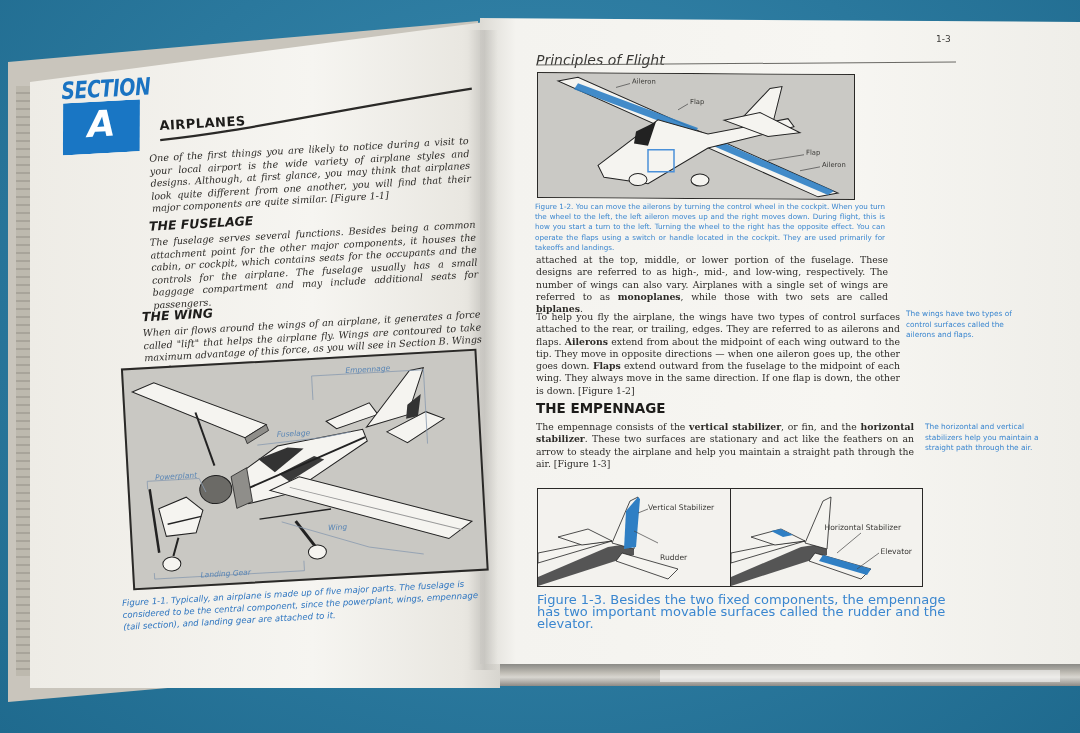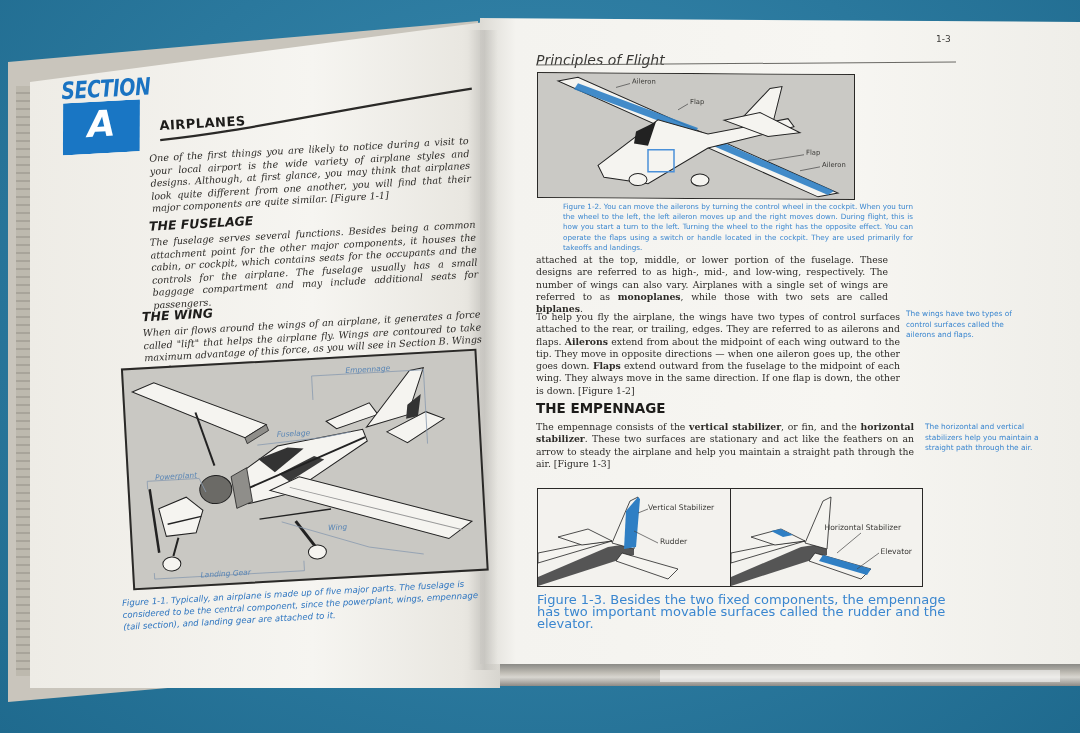--- a/index.html
+++ b/index.html
@@ -128,21 +128,21 @@
   }
   .fig12 {
     position: absolute; left: 537px; top: 73px; width: 318px; height: 126px;
     background: #cac9c5; border: 1.5px solid #2a2927;
     clip-path: polygon(0 0, 100% 0, 100% 100%, 0 100%);
     transform: skewY(0.4deg);
   }
   .fig12-caption {
     position: absolute; left: 535px; top: 202px; width: 350px;
     font-family: "DejaVu Sans", sans-serif; font-size: 7.2px; line-height: 10.2px;
-    color: #3a86cf; text-align: justify; margin-left: 28px;
+    color: #3a86cf; text-align: justify;
   }
   .right-p1 { position: absolute; left: 536px; top: 254px; width: 352px; color: #2d2b28; }
   .right-p2 { position: absolute; left: 536px; top: 311px; width: 364px; color: #2d2b28; }
   .right-body {
     font-family: "DejaVu Serif", serif; font-size: 9.3px; line-height: 12.3px; text-align: justify;
   }
   .margin-note {
     position: absolute; font-family: "DejaVu Sans", sans-serif;
     font-size: 7.4px; line-height: 10.6px; color: #3a86cf;
   }
@@ -306,21 +306,21 @@
       <polygon points="0,88 70,58 96,54 96,66 0,97" fill="#555"></polygon>
       <polygon points="0,64 40,56 74,52 0,74" fill="#f5f4f0" stroke="#222" stroke-width="0.8"></polygon>
       <polygon points="74,54 92,12 100,8 96,60" fill="#f5f4f0" stroke="#222" stroke-width="0.8"></polygon>
       <polygon points="88,22 100,8 102,10 98,58 86,60" fill="#2f7fc4"></polygon>
       <polygon points="84,64 140,80 130,90 78,72" fill="#f5f4f0" stroke="#222" stroke-width="0.8"></polygon>
       <polygon points="20,48 50,40 74,52 44,56" fill="#f5f4f0" stroke="#222" stroke-width="0.8"></polygon>
       <line x1="100" y1="24" x2="110" y2="20" stroke="#444" stroke-width="0.7"></line>
       <line x1="96" y1="42" x2="120" y2="54" stroke="#444" stroke-width="0.7"></line>
     </svg>
     <span class="fig13-label" style="left:110px;top:14px;">Vertical Stabilizer</span>
-    <span class="fig13-label" style="left:122px;top:48px;">Rudder</span>
+    <span class="fig13-label" style="left:122px;top:64px;">Rudder</span>
   </div>
   <div class="fig13-panel">
     <svg width="190" height="97" viewBox="0 0 190 97">
       <polygon points="0,88 70,58 96,54 96,66 0,97" fill="#555"></polygon>
       <polygon points="0,64 40,56 74,52 0,74" fill="#f5f4f0" stroke="#222" stroke-width="0.8"></polygon>
       <polygon points="74,54 92,12 100,8 96,60" fill="#f5f4f0" stroke="#222" stroke-width="0.8"></polygon>
       <polygon points="84,64 140,80 130,90 78,72" fill="#f5f4f0" stroke="#222" stroke-width="0.8"></polygon>
       <polygon points="92,66 140,80 136,86 88,72" fill="#2f7fc4"></polygon>
       <polygon points="20,48 50,40 74,52 44,56" fill="#f5f4f0" stroke="#222" stroke-width="0.8"></polygon>
       <polygon points="40,42 50,40 62,46 52,48" fill="#2f7fc4"></polygon>

